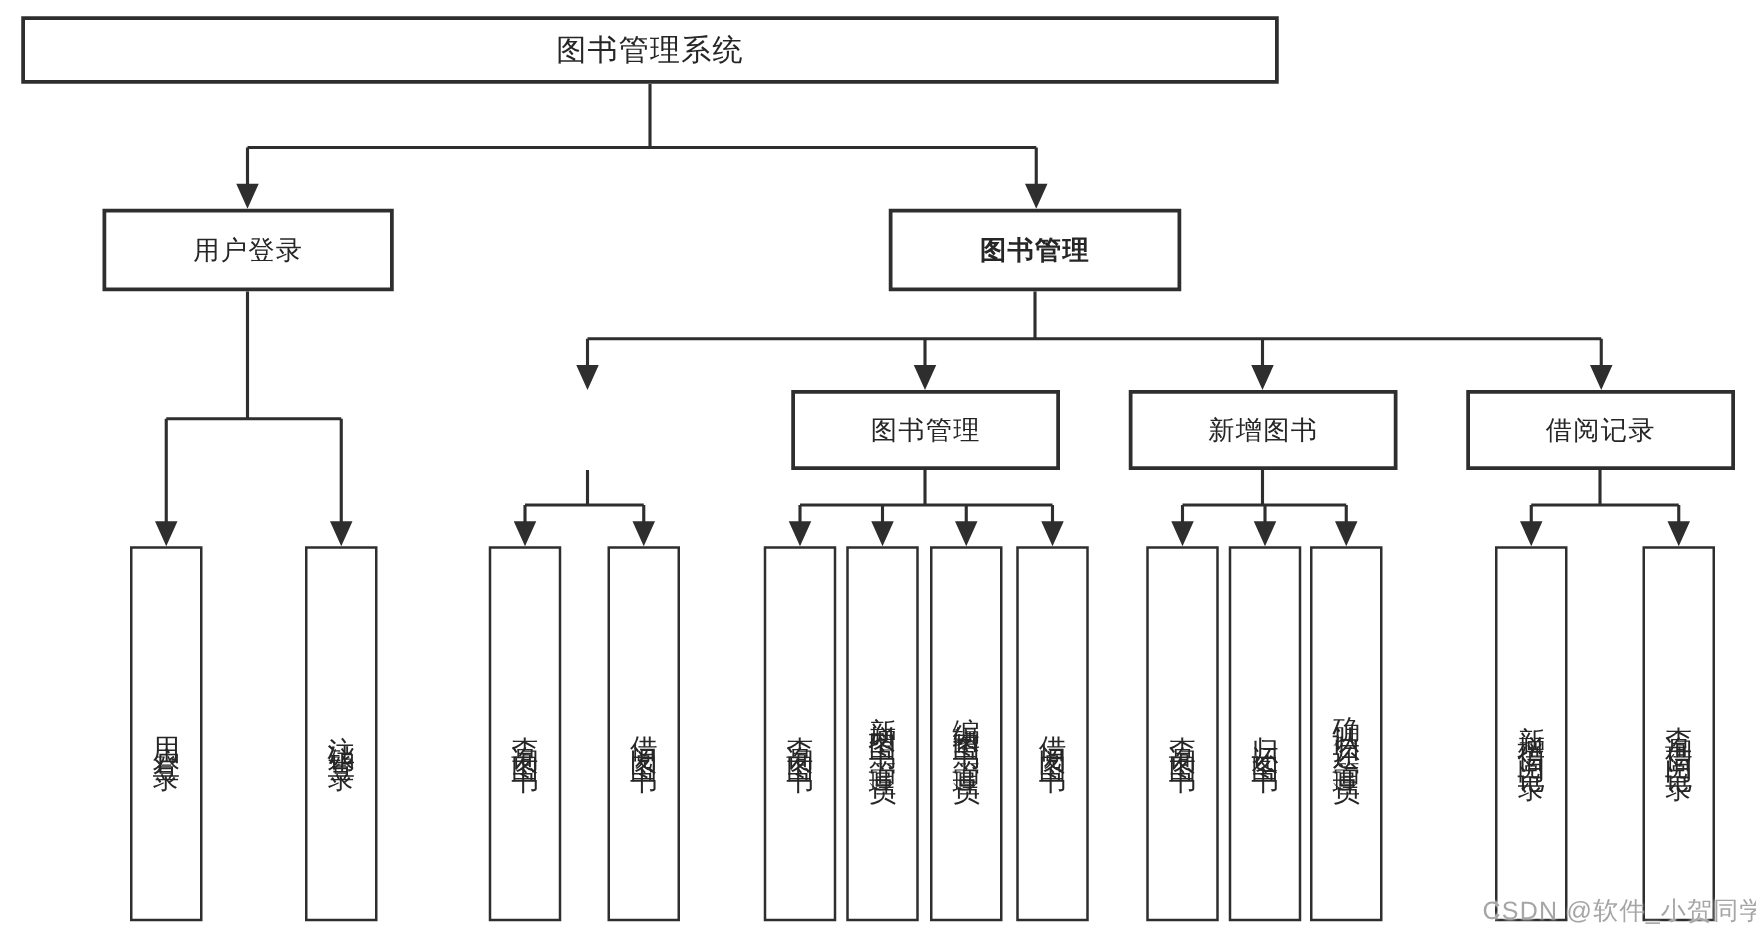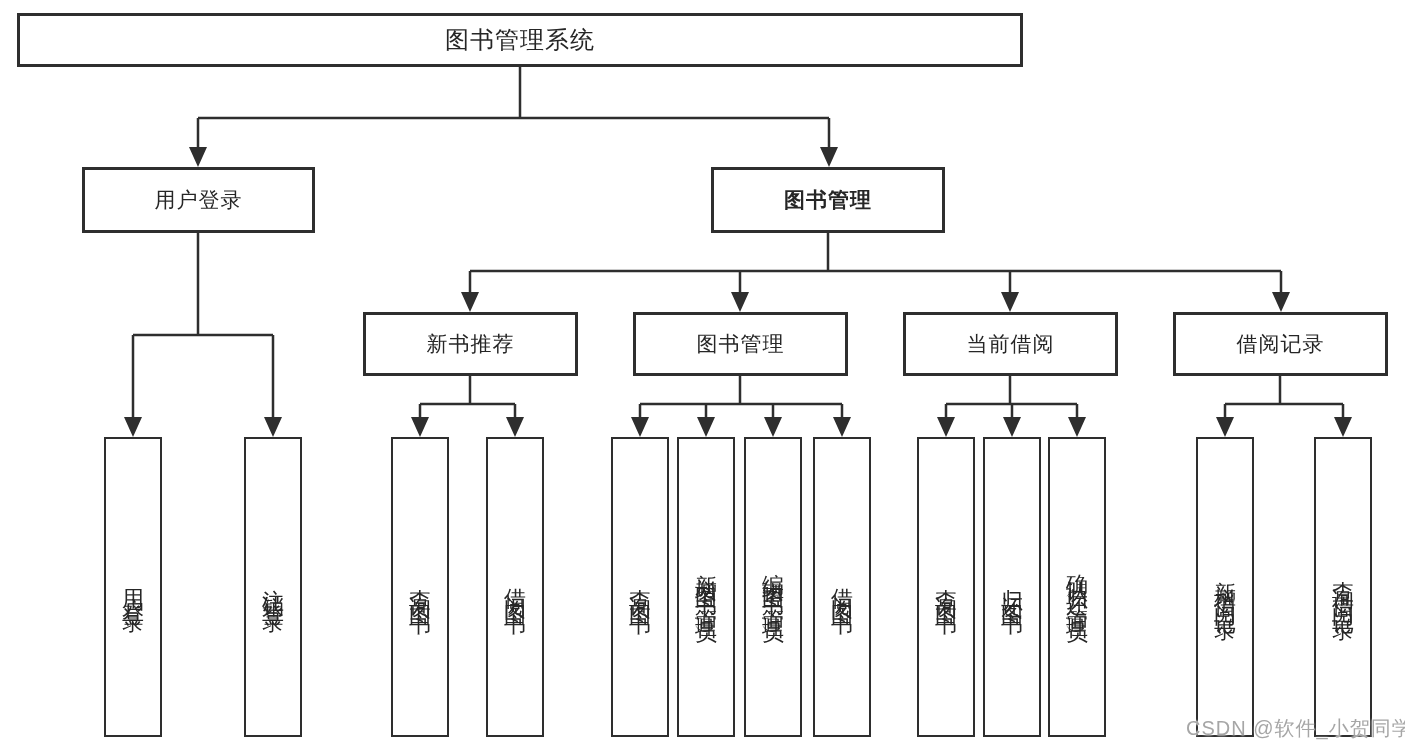--- a/index.html
+++ b/index.html
@@ -73,23 +73,22 @@
              M631 417h18L640 437z M697 417h18L706 437z M764 417h18L773 437z M833 417h18L842 437z
              M937 417h18L946 437z M1003 417h18L1012 437z M1068 417h18L1077 437z
              M1216 417h18L1225 437z M1334 417h18L1343 437z"></path>
   </svg>
 
   <div class="hb root" style="left:17px; top:13px; width:1006px; height:54px;">图书管理系统</div>
 
   <div class="hb" style="left:82px; top:167px; width:233px; height:66px;">用户登录</div>
   <div class="hb" style="left:711px; top:167px; width:234px; height:66px;font-weight:bold;">图书管理</div>
 
-  <div class="hb" style="left:363px; top:312px; width:215px; height:64px;">新书推荐</div>
   <div class="hb" style="left:633px; top:312px; width:215px; height:64px;">图书管理</div>
-  <div class="hb" style="left:903px; top:312px; width:215px; height:64px;">当前借阅</div>
+  <div class="hb" style="left:903px; top:312px; width:215px; height:64px;">新增图书</div>
   <div class="hb" style="left:1173px; top:312px; width:215px; height:64px;">借阅记录</div>
 
   <div class="vb" style="left:104px; top:437px; width:58px; height:300px;">用户登录</div>
   <div class="vb" style="left:244px; top:437px; width:58px; height:300px;">注销登录</div>
 
   <div class="vb" style="left:391px; top:437px; width:58px; height:300px;">查询图书</div>
   <div class="vb" style="left:486px; top:437px; width:58px; height:300px;">借阅图书</div>
 
   <div class="vb" style="left:611px; top:437px; width:58px; height:300px;">查询图书</div>
   <div class="vb dense" style="left:677px; top:437px; width:58px; height:300px;">新增图书（管理员）</div>

